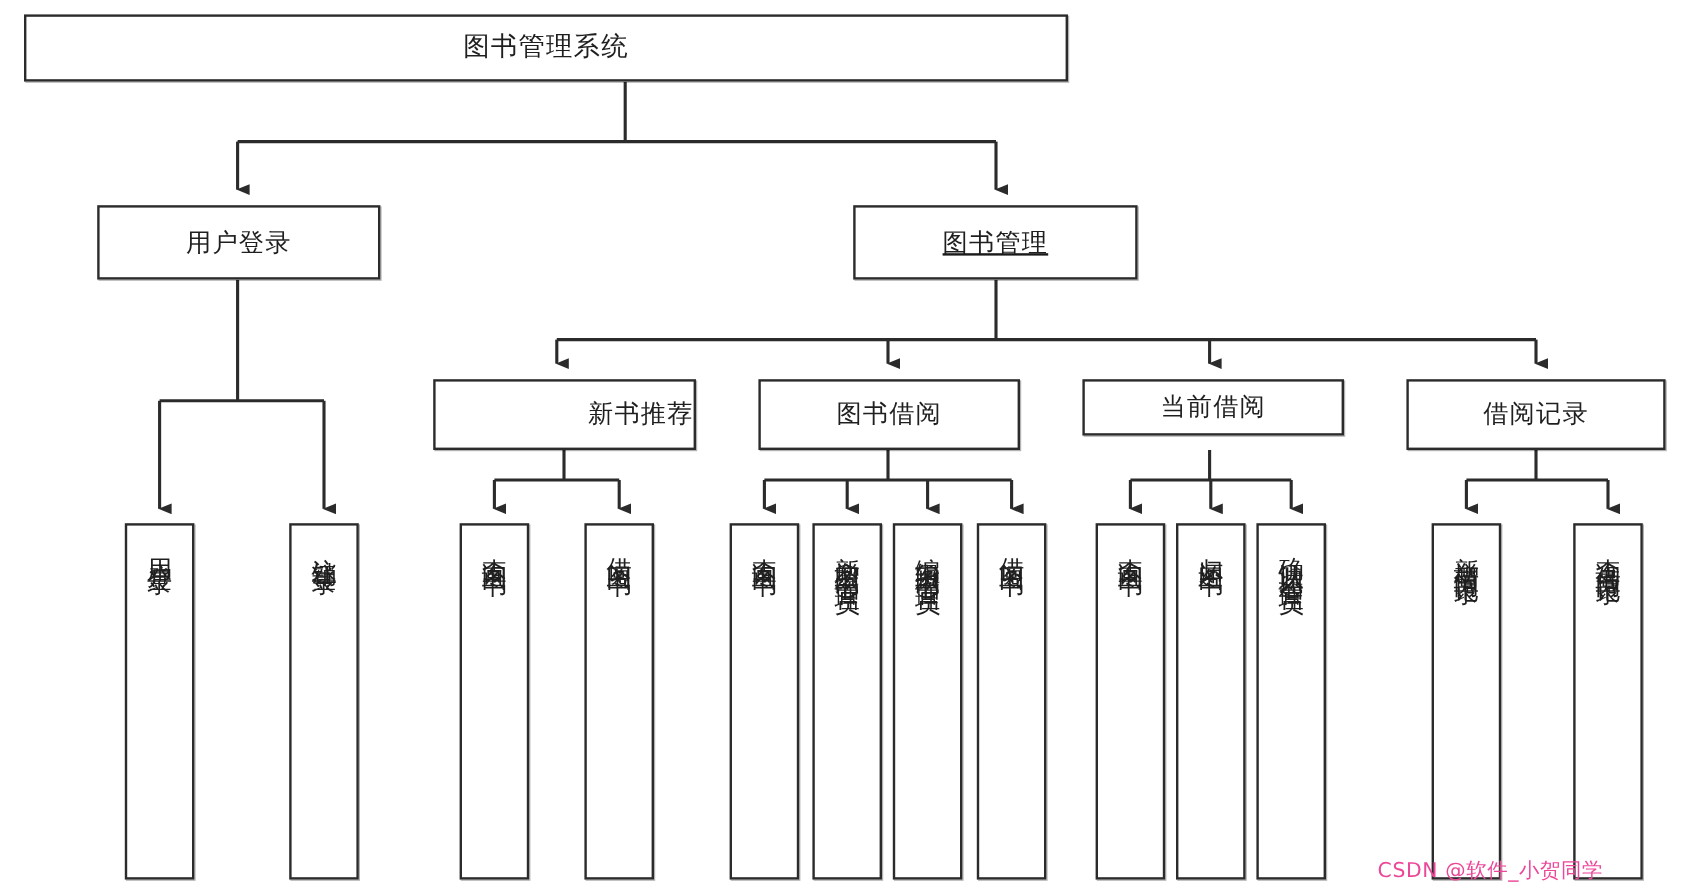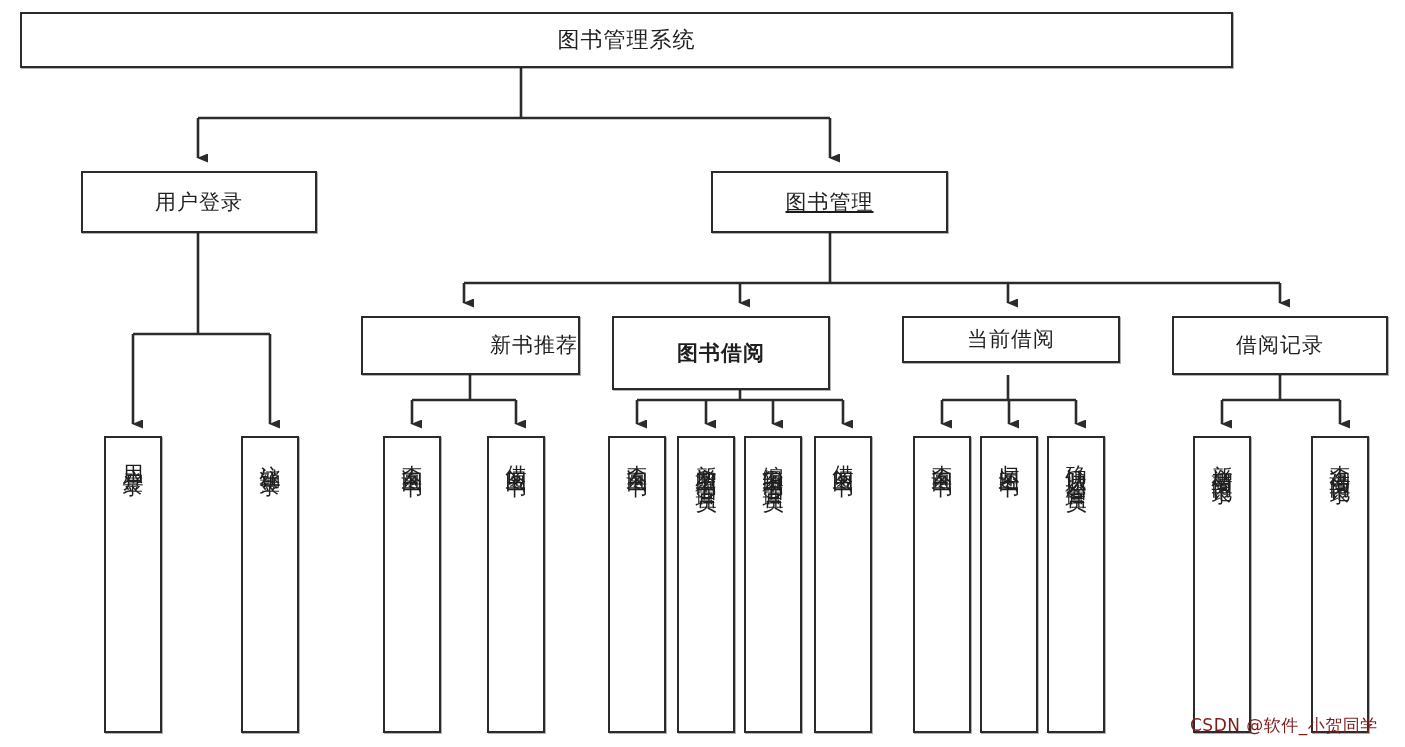--- a/index.html
+++ b/index.html
@@ -52,24 +52,24 @@
   .node.vertical .node-label{
     writing-mode:vertical-rl;
     text-orientation:upright;
     font-size:21px;
     line-height:1.05;
     letter-spacing:4px;
     white-space:nowrap;
   }
   .watermark{
     position:absolute;
-    left:1190px;
+    left:1148px;
     top:714px;
     font-size:17px;
-    color:#7f1d1d;
+    color:#ec4899;
     letter-spacing:0.5px;
     z-index:3;
     white-space:nowrap;
     user-select:none;
   }
 </style>
 </head>
 <body>
 
 <div id="canvas">
@@ -117,37 +117,37 @@
       <path d="M1009,400 L1009,424" marker-end="url(#arrow)"></path>
       <path d="M1076,400 L1076,424" marker-end="url(#arrow)"></path>
 
       <path d="M1280,375 L1280,400"></path>
       <path d="M1222,400 L1340,400"></path>
       <path d="M1222,400 L1222,424" marker-end="url(#arrow)"></path>
       <path d="M1340,400 L1340,424" marker-end="url(#arrow)"></path>
     </g>
   </svg>
 
-  <div class="node root" style="left:20px; top:12px; width:1213px; height:56px;">
+  <div class="node root" style="left:20px; top:12px; width:870px; height:56px;">
     <span class="node-label">图书管理系统</span>
   </div>
 
   <div class="node" style="left:81px; top:171px; width:236px; height:62px;">
     <span class="node-label">用户登录</span>
   </div>
 
   <div class="node" style="left:711px; top:171px; width:237px; height:62px;text-decoration:underline;">
     <span class="node-label">图书管理</span>
   </div>
 
   <div class="node" style="left:361px; top:316px; width:219px; height:59px;justify-content:flex-end;">
     <span class="node-label">新书推荐</span>
   </div>
 
-  <div class="node" style="left:612px; top:316px; width:218px; height:74px;font-weight:bold;">
+  <div class="node" style="left:632px; top:316px; width:218px; height:59px;">
     <span class="node-label">图书借阅</span>
   </div>
 
   <div class="node" style="left:902px; top:316px; width:218px; height:47px;">
     <span class="node-label">当前借阅</span>
   </div>
 
   <div class="node" style="left:1172px; top:316px; width:216px; height:59px;">
     <span class="node-label">借阅记录</span>
   </div>

